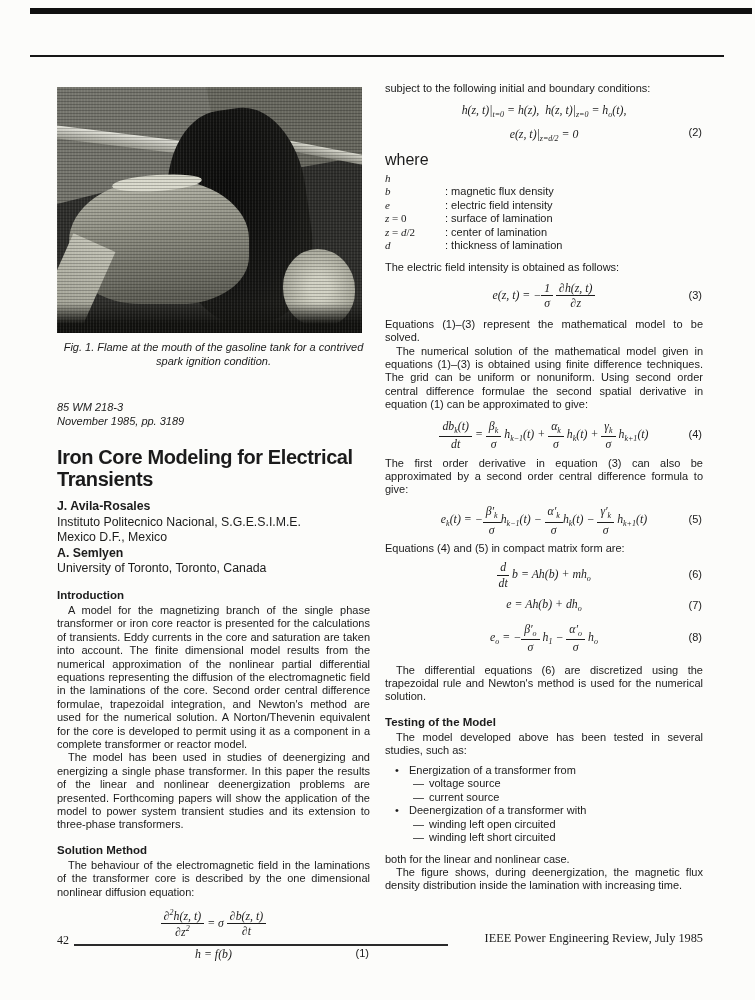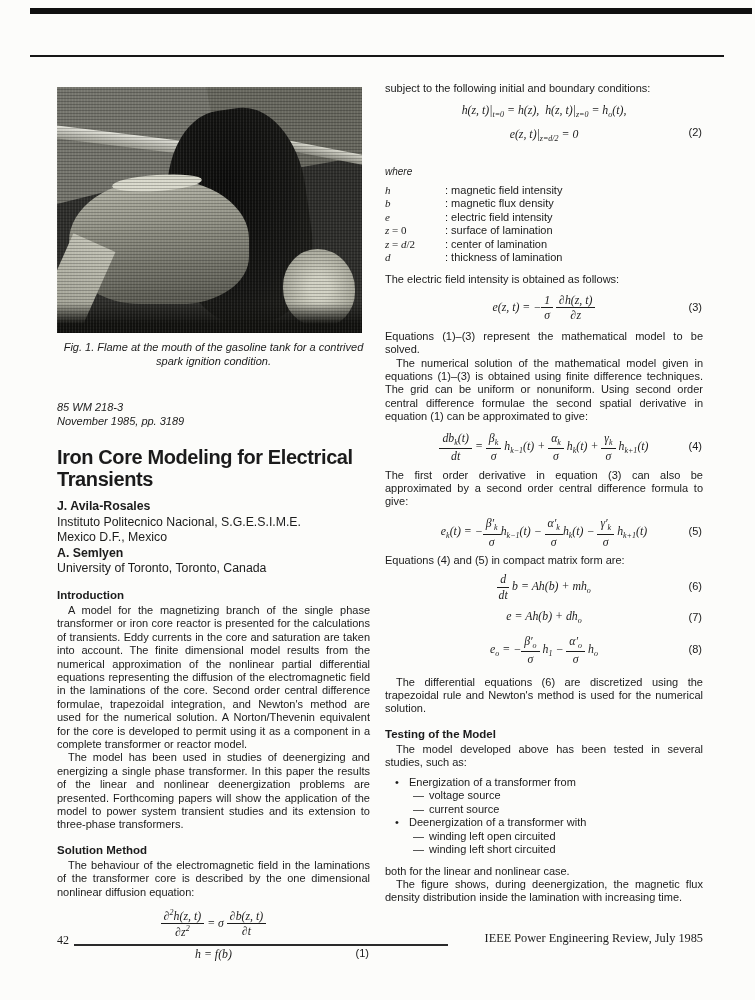--- a/index.html
+++ b/index.html
@@ -48,21 +48,21 @@
   .eq-block sub,.eq-block sup{font-size:8px;}
   .eq-num{position:absolute;right:1px;top:50%;transform:translateY(-50%);
     font-style:normal;font-family:"Liberation Sans",sans-serif;font-size:11px;}
   .frac{display:inline-block;vertical-align:middle;text-align:center;line-height:1.05;}
   .frac .num{display:block;border-bottom:1px solid #1b1b1b;padding:0 3px 1px 3px;}
   .frac .den{display:block;padding-top:1px;}
   .eq-line{display:block;}
   .eq2 .eq-num{top:72%;}
 
   
-  .where-label{margin-top:21px;font-size:10px;font-style:italic;}
+  .where-label{margin-top:9px;font-size:16px;}
   .def-list{margin-top:5px;}
   .def-row{display:flex;font-size:11px;line-height:13.5px;}
   .def-sym{width:60px;flex:0 0 60px;font-family:"Liberation Serif",serif;}
   .def-sym i{font-family:"Liberation Serif",serif;}
   .def-text{flex:1;}
 
   
   .bullet-list{margin-top:6px;font-size:11px;line-height:13.5px;}
   .bullet-item{display:flex;}
   .bullet-dot{flex:0 0 14px;padding-left:10px;}
@@ -139,21 +139,20 @@
       <span class="eq-line"><i>h</i>(<i>z, t</i>)|<sub><i>t</i>=0</sub> = <i>h</i>(<i>z</i>),&nbsp;&nbsp;<i>h</i>(<i>z, t</i>)|<sub><i>z</i>=0</sub> = <i>h<sub>o</sub></i>(<i>t</i>),</span>
       <span class="eq-line mt6"><i>e</i>(<i>z, t</i>)|<sub><i>z</i>=<i>d</i>/2</sub> = 0</span>
       <span class="eq-num">(2)</span>
     </div>
 
     <p class="body-p where-label">where</p>
 
     <div class="def-list">
       <div class="def-row">
         <span class="def-sym"><i>h</i></span>
-        <span class="def-text">: magnetic field intensity</span>
       </div>
       <div class="def-row">
         <span class="def-sym"><i>b</i></span>
         <span class="def-text">: magnetic flux density</span>
       </div>
       <div class="def-row">
         <span class="def-sym"><i>e</i></span>
         <span class="def-text">: electric field intensity</span>
       </div>
       <div class="def-row">

